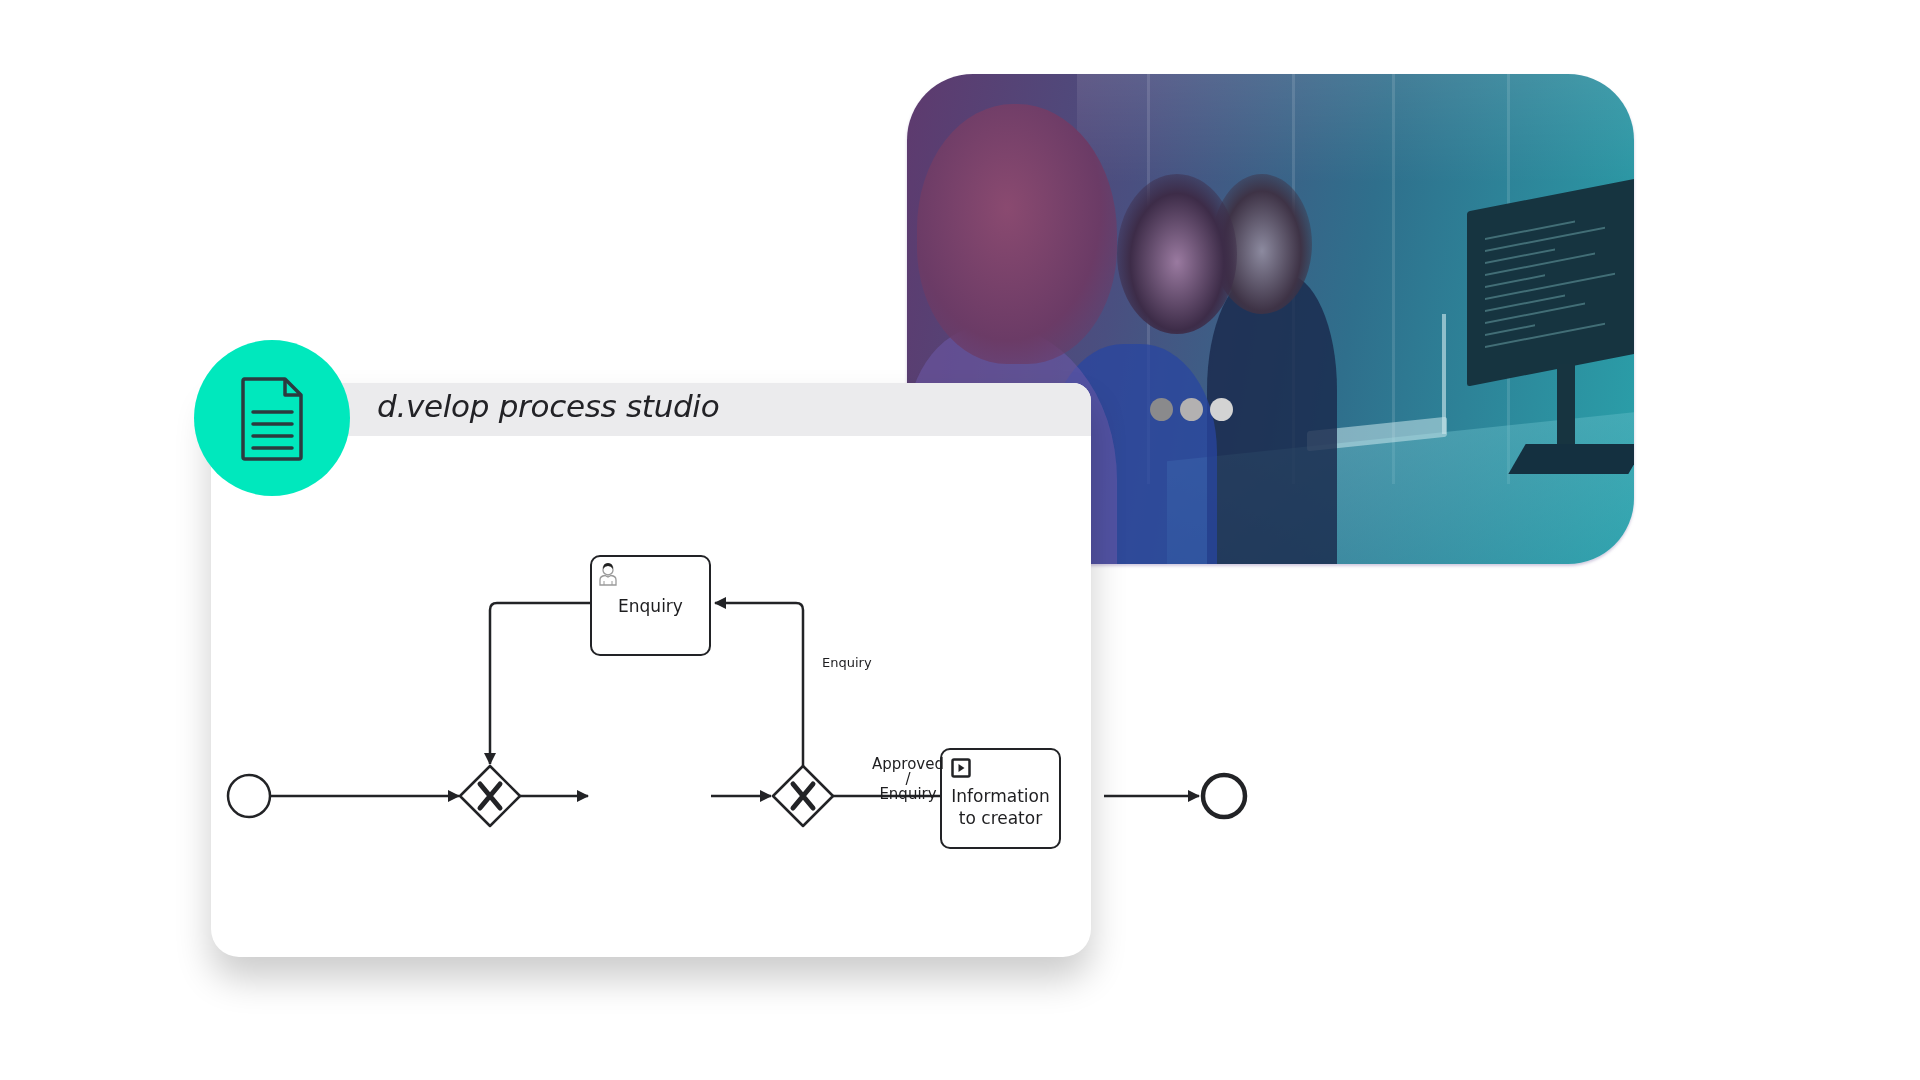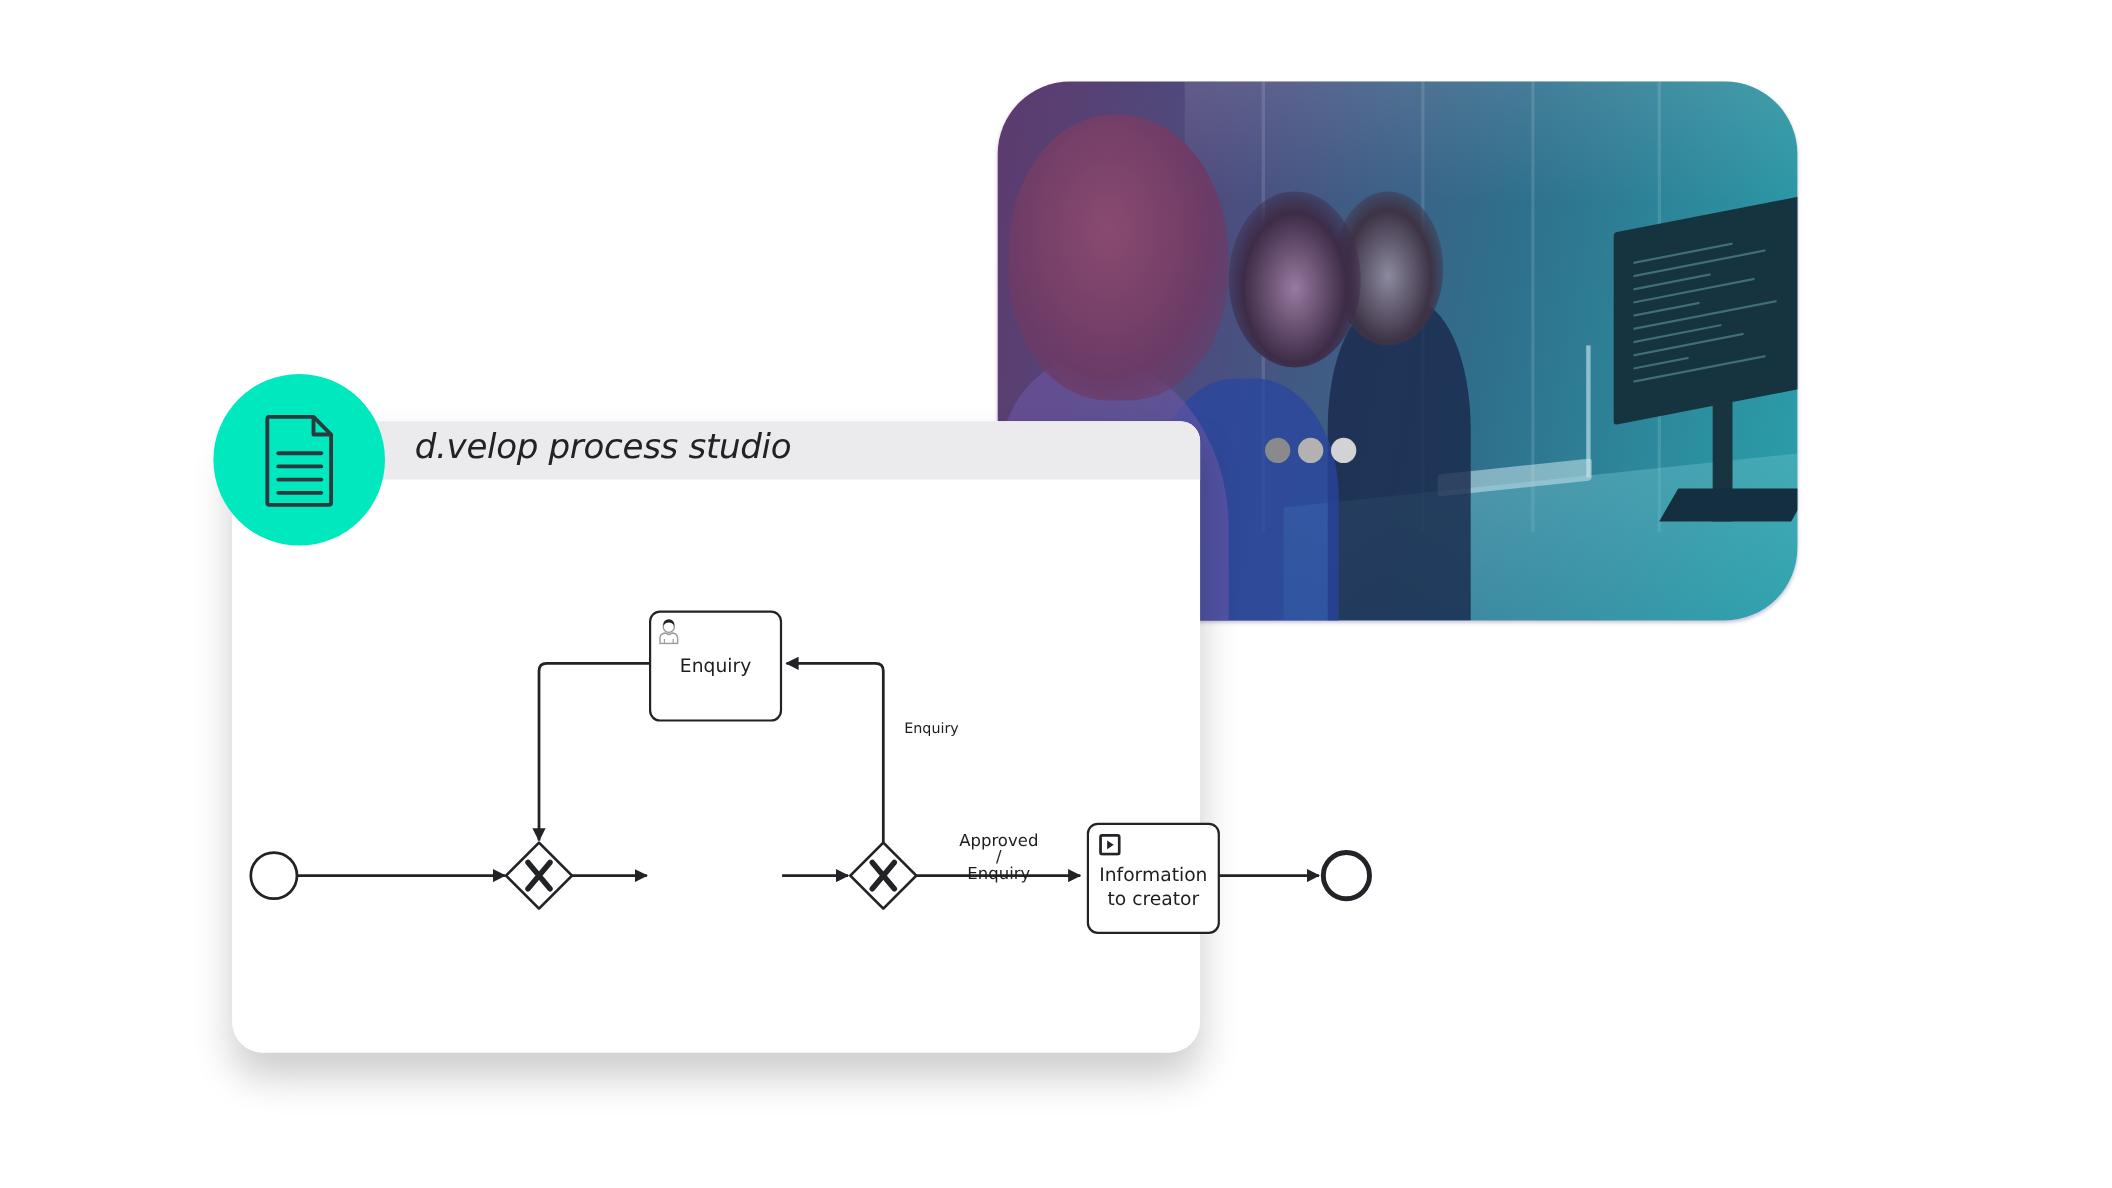--- a/index.html
+++ b/index.html
@@ -178,21 +178,21 @@
       <path d="M5 8 Q5 2 10 2 Q15 2 15 8 Q15 12 10 13 Q5 12 5 8 Z" fill="#fff" stroke="#9a9a9a" stroke-width="1.3"></path>
       <path d="M5 7 Q5 1 10 1 Q15 1 15 7 Q13 4 10 4 Q7 4 5 7 Z" fill="#222"></path>
       <path d="M2 23 V18 Q2 14 7 13.5 L10 15 L13 13.5 Q18 14 18 18 V23 Z" fill="#fff" stroke="#9a9a9a" stroke-width="1.3"></path>
       <line x1="6" y1="19" x2="6" y2="23" stroke="#9a9a9a" stroke-width="1"></line>
       <line x1="14" y1="19" x2="14" y2="23" stroke="#9a9a9a" stroke-width="1"></line>
     </svg>
     <span>Enquiry</span>
   </div>
 
 
-  <div class="task" style="left:988px;top:748px;padding-top:16px">
+  <div class="task" style="left:940px;top:748px;padding-top:16px">
     <svg class="ico" style="left:9px;top:8px" width="20" height="20" viewBox="0 0 20 20">
       <rect x="1.5" y="1.5" width="17" height="17" rx="1.5" fill="#fff" stroke="#222326" stroke-width="2.5"></rect>
       <path d="M7.5 6 L13.5 10 L7.5 14 Z" fill="#222326"></path>
     </svg>
     <span style="width:110px">Information to creator</span>
   </div>
 
   <div class="flow-label" style="left:822px;top:655px">Enquiry</div>
   <div class="flow-label small" style="left:868px;top:757px;width:80px">
     <div>Approved /</div>

